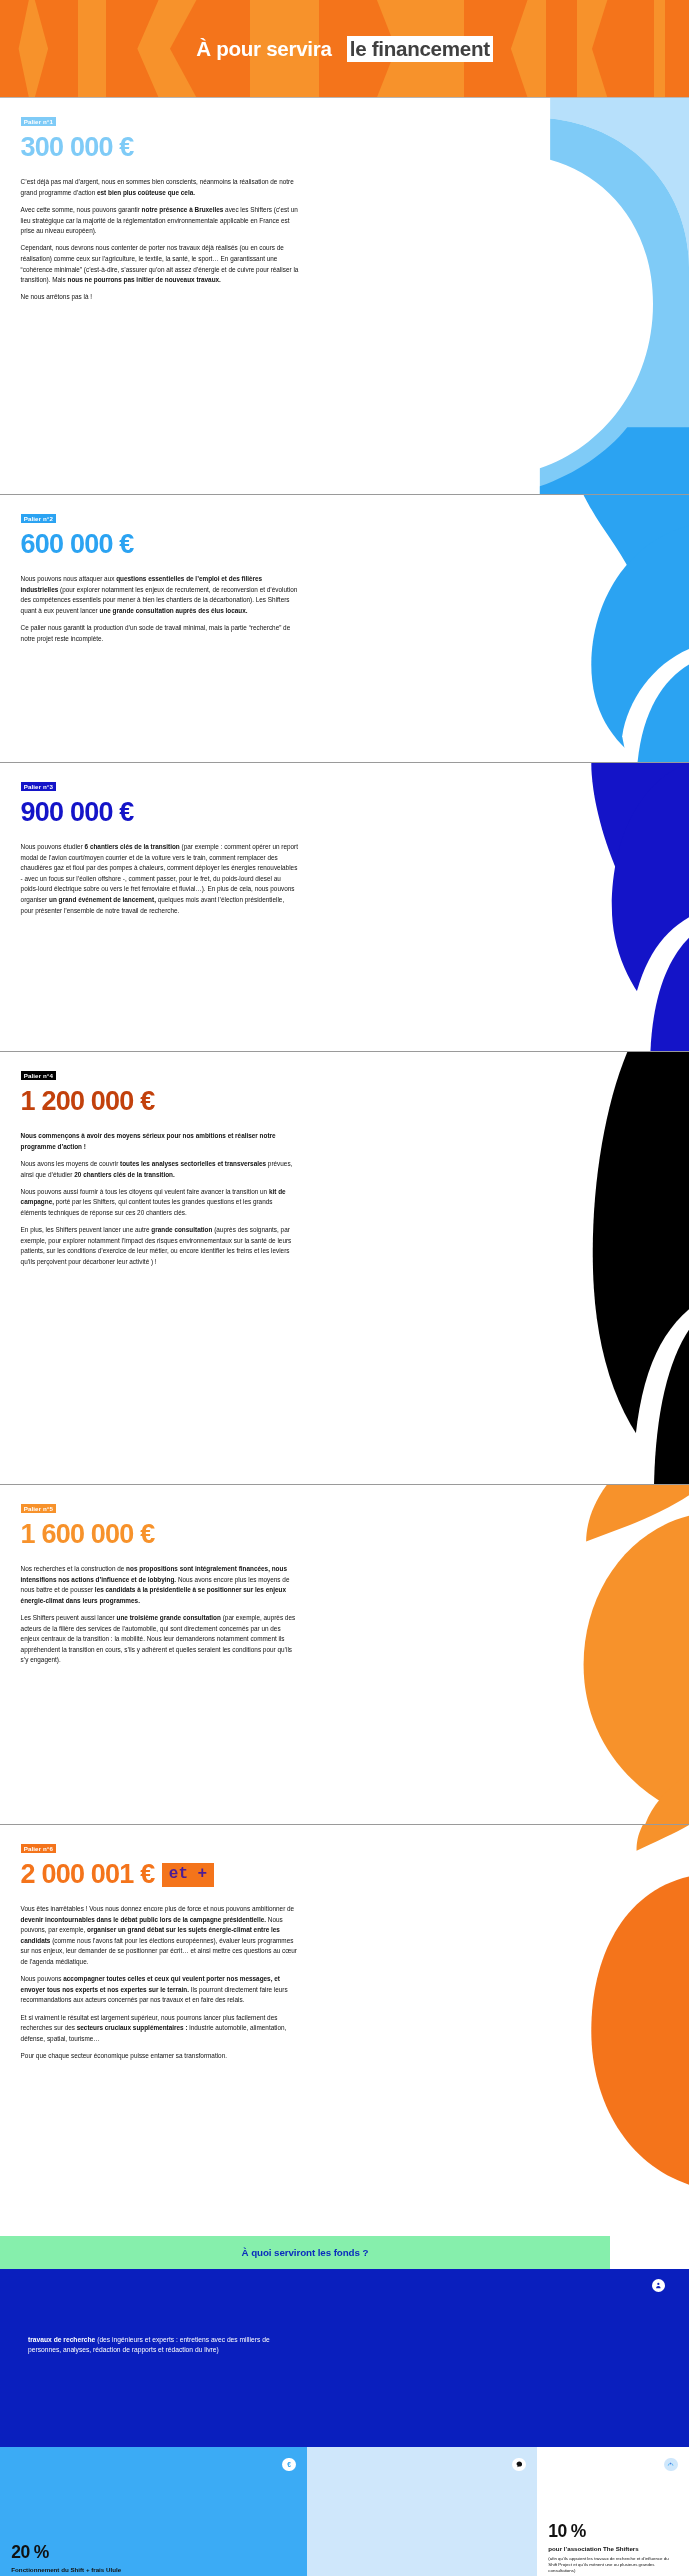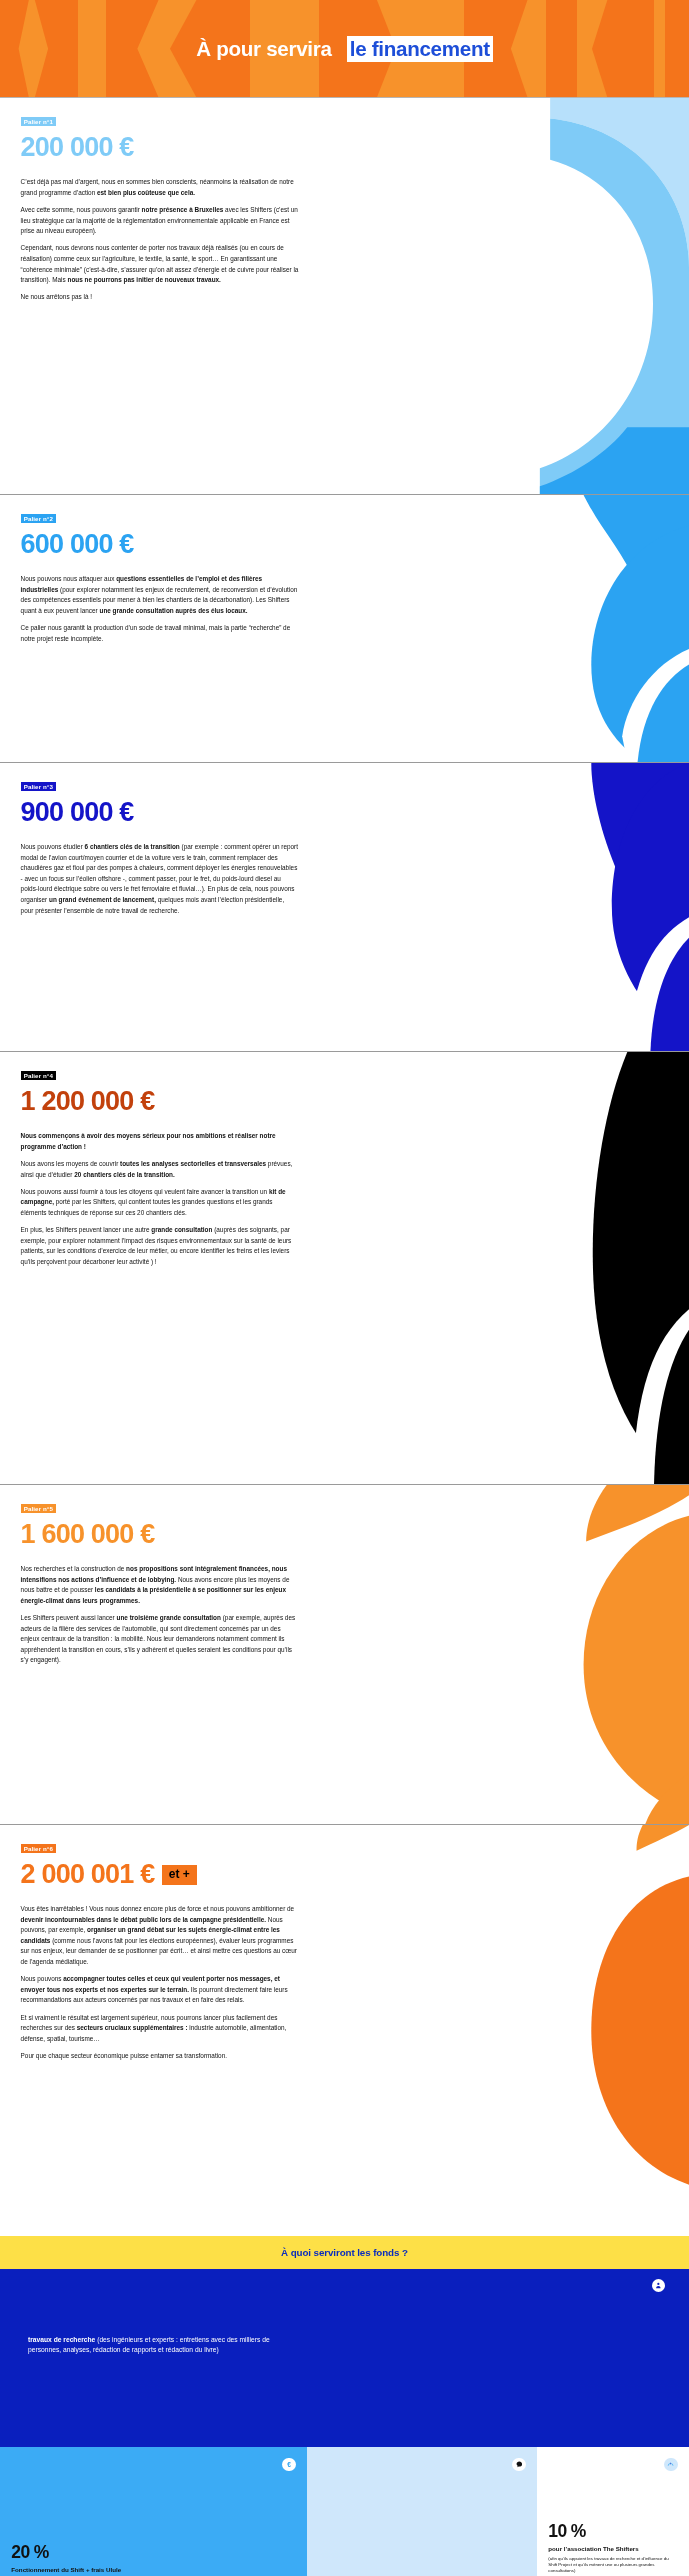--- a/index.html
+++ b/index.html
@@ -34,21 +34,21 @@
     text-align: center;
     white-space: nowrap;
     font-size: 20.6px;
     font-weight: 700;
     color: #ffffff;
     letter-spacing: -0.3px;
     font-stretch: condensed;
   }
   .hero-title .hl {
     background: #ffffff;
-    color: #1d4ed8;
+    color: #404040;
     padding: 1px 3.1px 2.1px 3.1px;
     margin-left: 15px;
   }
 
   
   .palier {
     position: relative;
     width: 689px;
     border-top: 0.5px solid #9a9a9a;
     overflow: hidden;
@@ -76,45 +76,46 @@
     font-weight: 700;
     letter-spacing: -0.8px;
     line-height: 1.02;
     margin-bottom: 15.5px;
     white-space: nowrap;
     display: flex;
     align-items: center;
     gap: 7.2px;
   }
   .amount .etplus {
-    font-size: 12px;
-    font-weight: 700;
-    color: #000000;
+    font-size: 16px;
+    font-weight: 700;
+    color: #4c1d95;
     padding: 3.1px 7.2px 4.1px 7.2px;
     letter-spacing: 0px;
     line-height: 1;
+    font-family: Liberation Mono, monospace;
   }
   .palier p {
     font-size: 6.4px;
     line-height: 1.65;
     color: #111111;
     margin-bottom: 6.7px;
     max-width: 289px;
   }
   .palier p:last-child { margin-bottom: 0; }
   .palier b { font-weight: 700; }
 
   
   .deco { position: absolute; right: 0; top: 0; bottom: 0; width: 216px; z-index: 1; pointer-events: none; }
   .deco svg { display: block; height: 100%; width: 100%; }
 
   
   .funds-header {
-    width: 689px;
-    background: #fde047;
+    width: 610px;
+    background: #86efac;
     text-align: center;
     padding: 11.3px 0 10.3px 0;
   }
   .funds-header h2 {
     font-size: 9.8px;
     font-weight: 700;
     color: #0b2dbd;
     letter-spacing: -0.1px;
   }
   .funds-top {
@@ -195,21 +196,21 @@
   <div class="deco">
     <svg viewBox="0 0 420 770" preserveAspectRatio="none">
       <path d="M420 0 H150 V40 C300 55 420 170 420 330 Z" fill="#B7E0FB"></path>
       <path d="M420 330 C420 170 300 55 150 40 V120 C260 150 350 250 350 400 C350 560 250 680 130 720 V770 H420 Z" fill="#7FCBF7"></path>
       <path d="M420 640 H300 C260 690 200 730 130 755 V770 H420 Z" fill="#2BA3F2"></path>
     </svg>
   </div>
   <div class="palier-inner">
     <span class="badge" style="background:#7FCBF7">Palier n°1</span>
     <div class="amount" style="color:#7FCBF7">
-      <span>200 000 €</span>
+      <span>300 000 €</span>
     </div>
     <div>
       <p>C’est déjà pas mal d’argent, nous en sommes bien conscients, néanmoins la réalisation de notre grand programme d’action <b>est bien plus coûteuse que cela.</b></p>
       <p>Avec cette somme, nous pouvons garantir <b>notre présence à Bruxelles</b> avec les Shifters (c’est un lieu stratégique car la majorité de la réglementation environnementale applicable en France est prise au niveau européen).</p>
       <p>Cependant, nous devrons nous contenter de porter nos travaux déjà réalisés (ou en cours de réalisation) comme ceux sur l’agriculture, le textile, la santé, le sport… En garantissant une “cohérence minimale” (c’est-à-dire, s’assurer qu’on ait assez d’énergie et de cuivre pour réaliser la transition). Mais <b>nous ne pourrons pas initier de nouveaux travaux.</b></p>
       <p>Ne nous arrêtons pas là !</p>
     </div>
   </div>
 </section>
 

